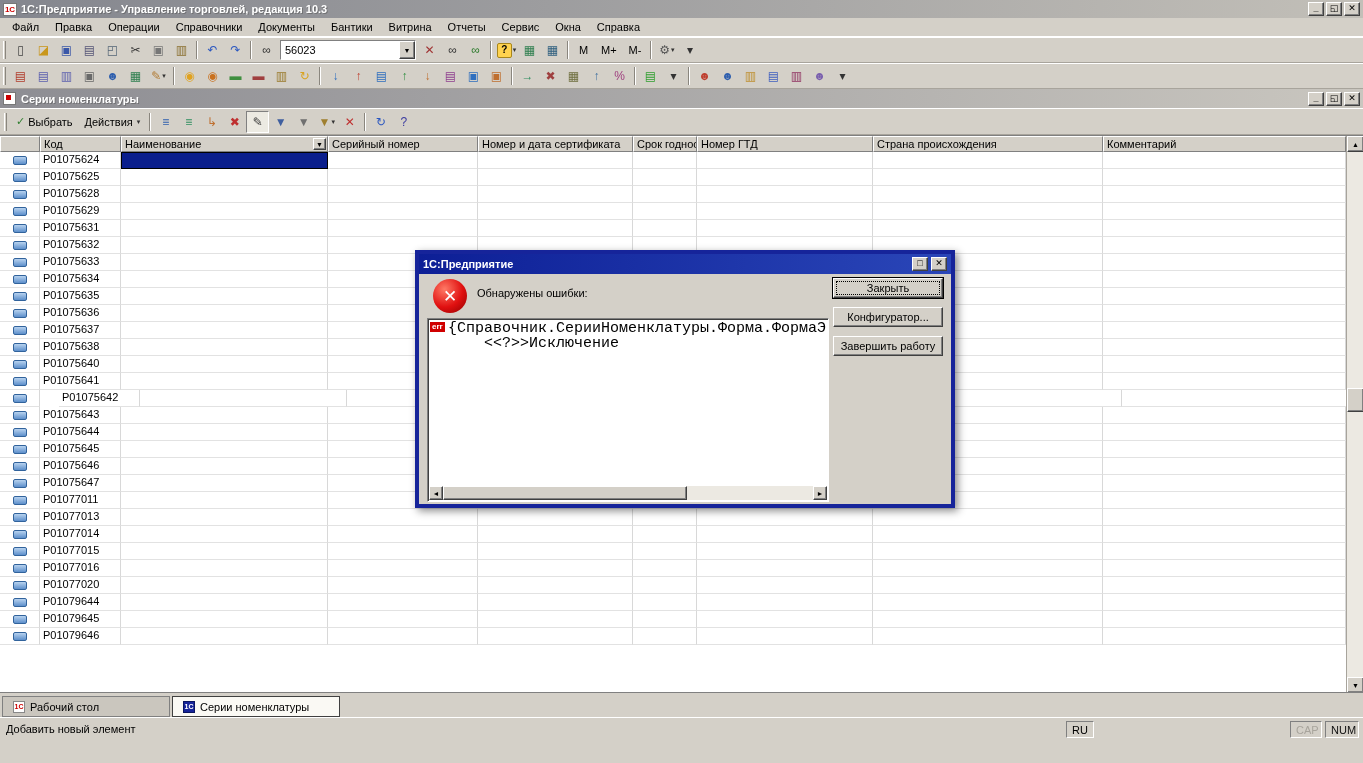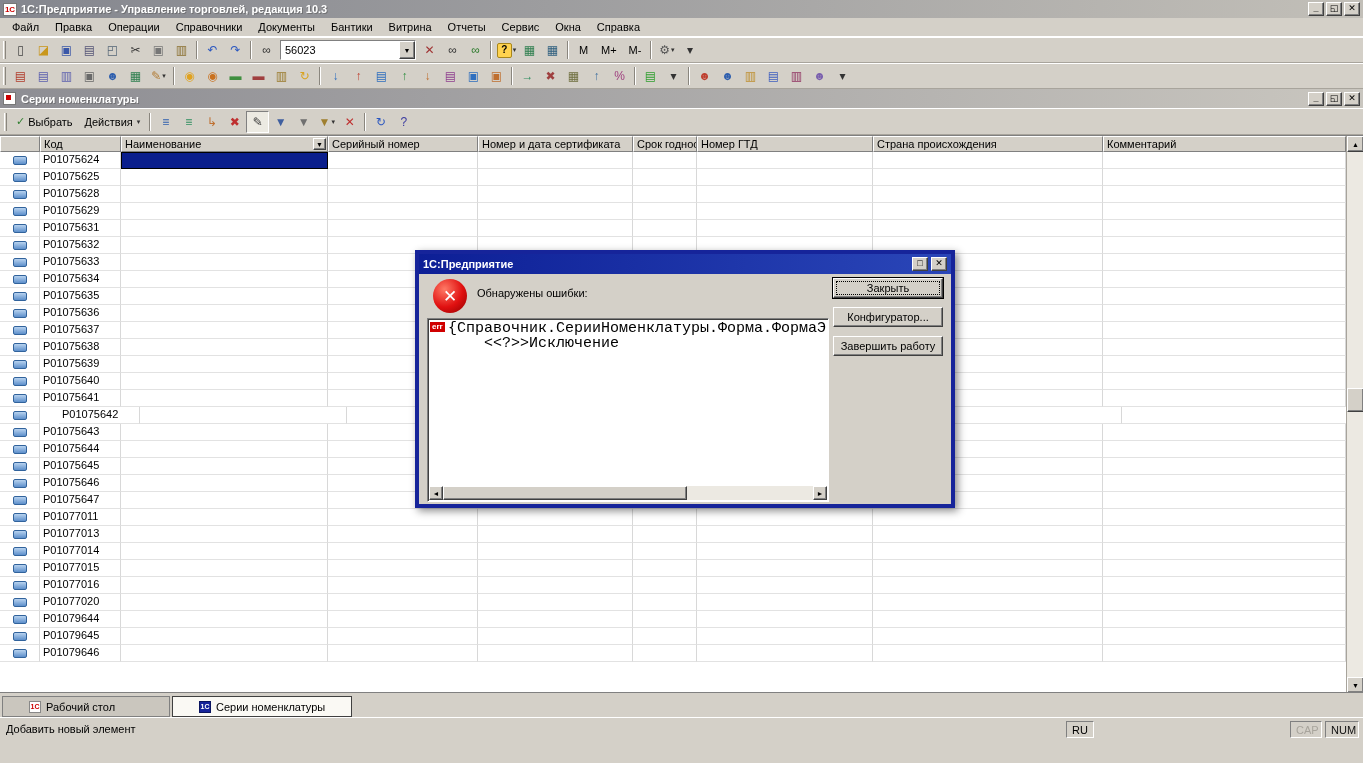--- a/index.html
+++ b/index.html
@@ -78,21 +78,21 @@
   .vscroll { position:absolute; right:0; top:0; width:17px; height:557px; background:#ece9e2; border-left:1px solid #a8a49c; }
   .sbtn { width:17px; height:16px; font-size:7px; display:flex; align-items:center; justify-content:center;
     background:#d4d0c8; border:1px solid; border-color:#fff #404040 #404040 #fff; box-shadow:inset -1px -1px 0 #808080; }
   .sbtn.down { position:absolute; bottom:0; }
   .sthumb { position:absolute; top:252px; left:0; width:17px; height:24px;
     background:#d4d0c8; border:1px solid; border-color:#fff #404040 #404040 #fff; box-shadow:inset -1px -1px 0 #808080; }
 
   
   .tabsbar { height:25px; display:flex; align-items:flex-end; padding:2px 2px 0 2px; background:#d4d0c8;
     border-top:1px solid #808080; flex:0 0 auto; gap:2px; }
-  .tab { display:inline-flex; align-items:center; gap:5px; height:21px; padding:0 26px;
+  .tab { display:inline-flex; align-items:center; gap:5px; height:21px; padding:0 10px;
     border:1px solid #808080; background:#cac6be; min-width:168px; }
   .tab.active { background:#faf9f4; border-color:#404040; }
   .ticon { width:12px; height:12px; background:#fff; border:1px solid #888; color:#c00; font-size:7px;
     font-weight:bold; display:flex; align-items:center; justify-content:center; }
   .tab.active .ticon { background:#16249a; color:#fff; border-color:#0a1560; }
 
   
   .statusbar { height:23px; display:flex; align-items:center; padding:0 4px; background:#d4d0c8;
     border-top:1px solid #fff; flex:0 0 auto; }
   .shint { flex:1; padding-left:2px; }
@@ -581,33 +581,20 @@
           <div class="tcell" style="width: 155px;"></div>
           <div class="tcell" style="width: 64px;"></div>
           <div class="tcell" style="width: 176px;"></div>
           <div class="tcell" style="width: 230px;"></div>
           <div class="tcell" style="width: 243px;"></div>
         </div>
         <div class="trow">
           <div class="tcell iconcell" style="width: 40px;">
             <span class="ricon"></span>
           </div>
-          <div class="tcell" style="width: 81px;">P01075639</div>
-          <div class="tcell" style="width: 207px;"></div>
-          <div class="tcell" style="width: 150px;"></div>
-          <div class="tcell" style="width: 155px;"></div>
-          <div class="tcell" style="width: 64px;"></div>
-          <div class="tcell" style="width: 176px;"></div>
-          <div class="tcell" style="width: 230px;"></div>
-          <div class="tcell" style="width: 243px;"></div>
-        </div>
-        <div class="trow">
-          <div class="tcell iconcell" style="width: 40px;">
-            <span class="ricon"></span>
-          </div>
           <div class="tcell" style="width: 81px;">P01075640</div>
           <div class="tcell" style="width: 207px;"></div>
           <div class="tcell" style="width: 150px;"></div>
           <div class="tcell" style="width: 155px;"></div>
           <div class="tcell" style="width: 64px;"></div>
           <div class="tcell" style="width: 176px;"></div>
           <div class="tcell" style="width: 230px;"></div>
           <div class="tcell" style="width: 243px;"></div>
         </div>
         <div class="trow">

